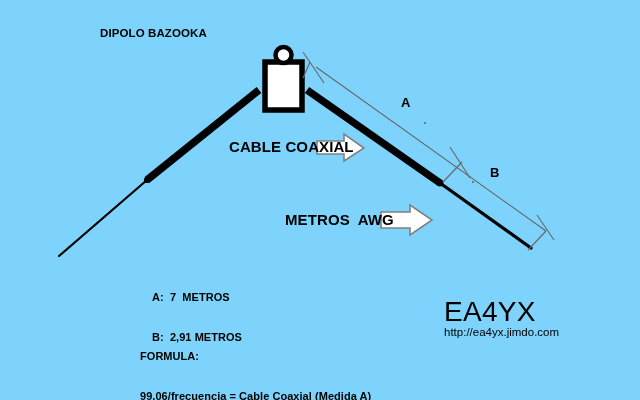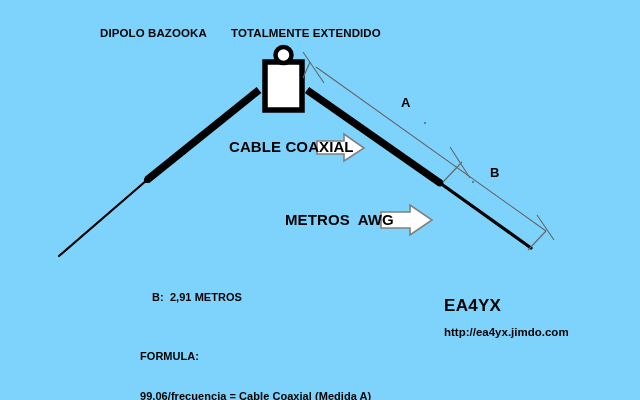--- a/index.html
+++ b/index.html
@@ -44,27 +44,27 @@
   }
   .spec-lbl {
     font-size: 11px;
     letter-spacing: 0.05px;
   }
   .formula-lbl {
     font-size: 11px;
     letter-spacing: 0.05px;
   }
   .callsign-lbl {
-    font-size: 17px;
-    font-weight: bold;
+    font-size: 28px;
+    font-weight: normal;
     letter-spacing: 0.3px;
   }
   .url-lbl {
     font-size: 11.5px;
-    font-weight: bold;
+    font-weight: normal;
   }
   #title-dipolo   { left: 100px; top: 27px; }
   #title-extended { left: 231px; top: 27px; }
   #label-coaxial  { left: 229px; top: 138px; }
   #label-awg      { left: 285px; top: 211px; }
   #dim-label-a    { left: 401px; top: 96px; }
   #dim-label-b    { left: 490px; top: 166px; }
   #spec-block     { left: 152px; top: 266px; }
   #formula-block  { left: 140px; top: 325px; }
   #callsign-block { left: 444px; top: 296px; }
@@ -114,31 +114,31 @@
     <circle cx="473" cy="182" r="0.9" fill="#555555"></circle>
 
     <polygon points="317,141 344,141 344,134 364,148 344,161 344,154 317,154" fill="#ffffff" stroke="#808080" stroke-width="1.6" stroke-linejoin="miter"></polygon>
 
     <polygon points="381,212 410,212 410,205 432,220 410,235 410,228 381,228" fill="#ffffff" stroke="#808080" stroke-width="1.6" stroke-linejoin="miter"></polygon>
 
   </svg>
 
   <div class="lbl title-lbl" id="title-dipolo">DIPOLO BAZOOKA</div>
 
-  <div class="lbl title-lbl" id="title-extended">TOTALMENTE EXTENDIDO</div>
 
   <div class="lbl part-lbl" id="label-coaxial">CABLE COAXIAL</div>
 
   <div class="lbl part-lbl" id="label-awg">METROS  AWG</div>
 
   <div class="lbl dim-lbl" id="dim-label-a">A</div>
 
   <div class="lbl dim-lbl" id="dim-label-b">B</div>
 
   <div class="lbl spec-lbl" id="spec-block">
+    <span class="spec-line">A:  7  METROS</span>
     <span class="spec-line">B:  2,91 METROS</span>
   </div>
 
   <div class="lbl formula-lbl" id="formula-block">
     <span class="formula-line">FORMULA:</span>
     <span class="formula-line">99,06/frecuencia = Cable Coaxial (Medida A)</span>
     
     
   </div>
 

